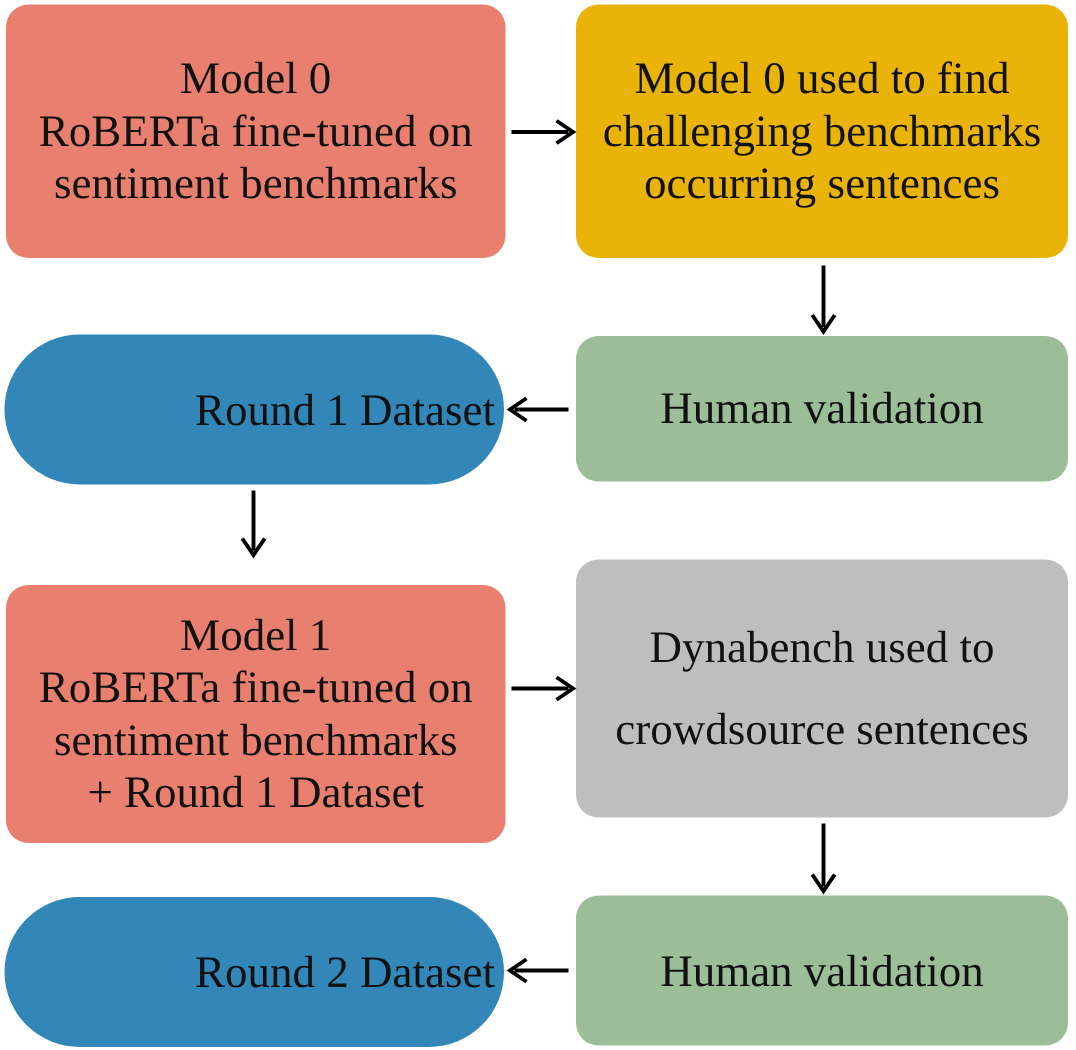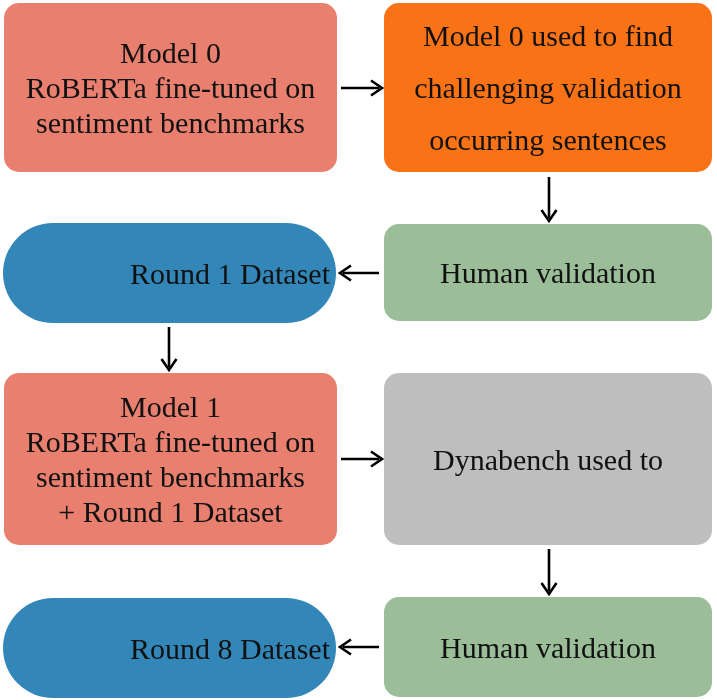--- a/index.html
+++ b/index.html
@@ -36,21 +36,21 @@
   .stadium {
     background: #3286B8;
     border-radius: 52px;
     align-items: flex-end;
   }
   
   #n-model0  { left: 4px;   top: 3px;   width: 333px; height: 169px; }
   #n-find    { left: 384px; top: 3px;   width: 328px; height: 169px; }
   #n-round1  { left: 3px;   top: 223px; width: 333px; height: 100px; }
   #n-human1  { left: 384px; top: 224px; width: 328px; height: 97px;  }
-  #n-model1  { left: 4px;   top: 373px; width: 333px; height: 172px; }
+  #n-model1  { left: 4px;   top: 390px; width: 333px; height: 172px; }
   #n-dyna    { left: 384px; top: 373px; width: 328px; height: 172px; gap: 20px; }
   #n-round2  { left: 3px;   top: 598px; width: 333px; height: 100px; }
   #n-human2  { left: 384px; top: 597px; width: 328px; height: 100px; }
 
   #arrow-layer {
     position: absolute;
     left: 0; top: 0;
     width: 717px;
     height: 700px;
     pointer-events: none;
@@ -65,47 +65,48 @@
 <body>
 
 <div id="canvas">
 
   <div class="node model-box" id="n-model0" style="background: rgb(233, 128, 111);">
     <div class="line">Model 0</div>
     <div class="line">RoBERTa fine-tuned on</div>
     <div class="line">sentiment benchmarks</div>
   </div>
 
-  <div class="node process-box" id="n-find" style="background: #f97316; gap: 17px;">
+  <div class="node process-box" id="n-find" style="background: #eab308;">
     <div class="line">Model 0 used to find</div>
-    <div class="line">challenging validation</div>
+    <div class="line">challenging benchmarks</div>
     <div class="line">occurring sentences</div>
   </div>
 
   <div class="node stadium" id="n-round1" style="background: rgb(50, 134, 184);">
     <div class="line">Round 1 Dataset</div>
   </div>
 
   <div class="node valid-box" id="n-human1" style="background: rgb(155, 190, 152);">
     <div class="line">Human validation</div>
   </div>
 
   <div class="node model-box" id="n-model1" style="background: rgb(233, 128, 111);">
     <div class="line">Model 1</div>
     <div class="line">RoBERTa fine-tuned on</div>
     <div class="line">sentiment benchmarks</div>
     <div class="line">+ Round 1 Dataset</div>
   </div>
 
   <div class="node process-box" id="n-dyna" style="background: rgb(190, 190, 190);">
     <div class="line">Dynabench used to</div>
+    <div class="line">crowdsource sentences</div>
   </div>
 
   <div class="node stadium" id="n-round2" style="background: rgb(50, 134, 184);">
-    <div class="line">Round 8 Dataset</div>
+    <div class="line">Round 2 Dataset</div>
   </div>
 
   <div class="node valid-box" id="n-human2" style="background: rgb(155, 190, 152);">
     <div class="line">Human validation</div>
   </div>
 
   <svg id="arrow-layer" viewBox="0 0 717 700" xmlns="http://www.w3.org/2000/svg">
 
     <g>
       <path d="M341 88 H379"></path>

